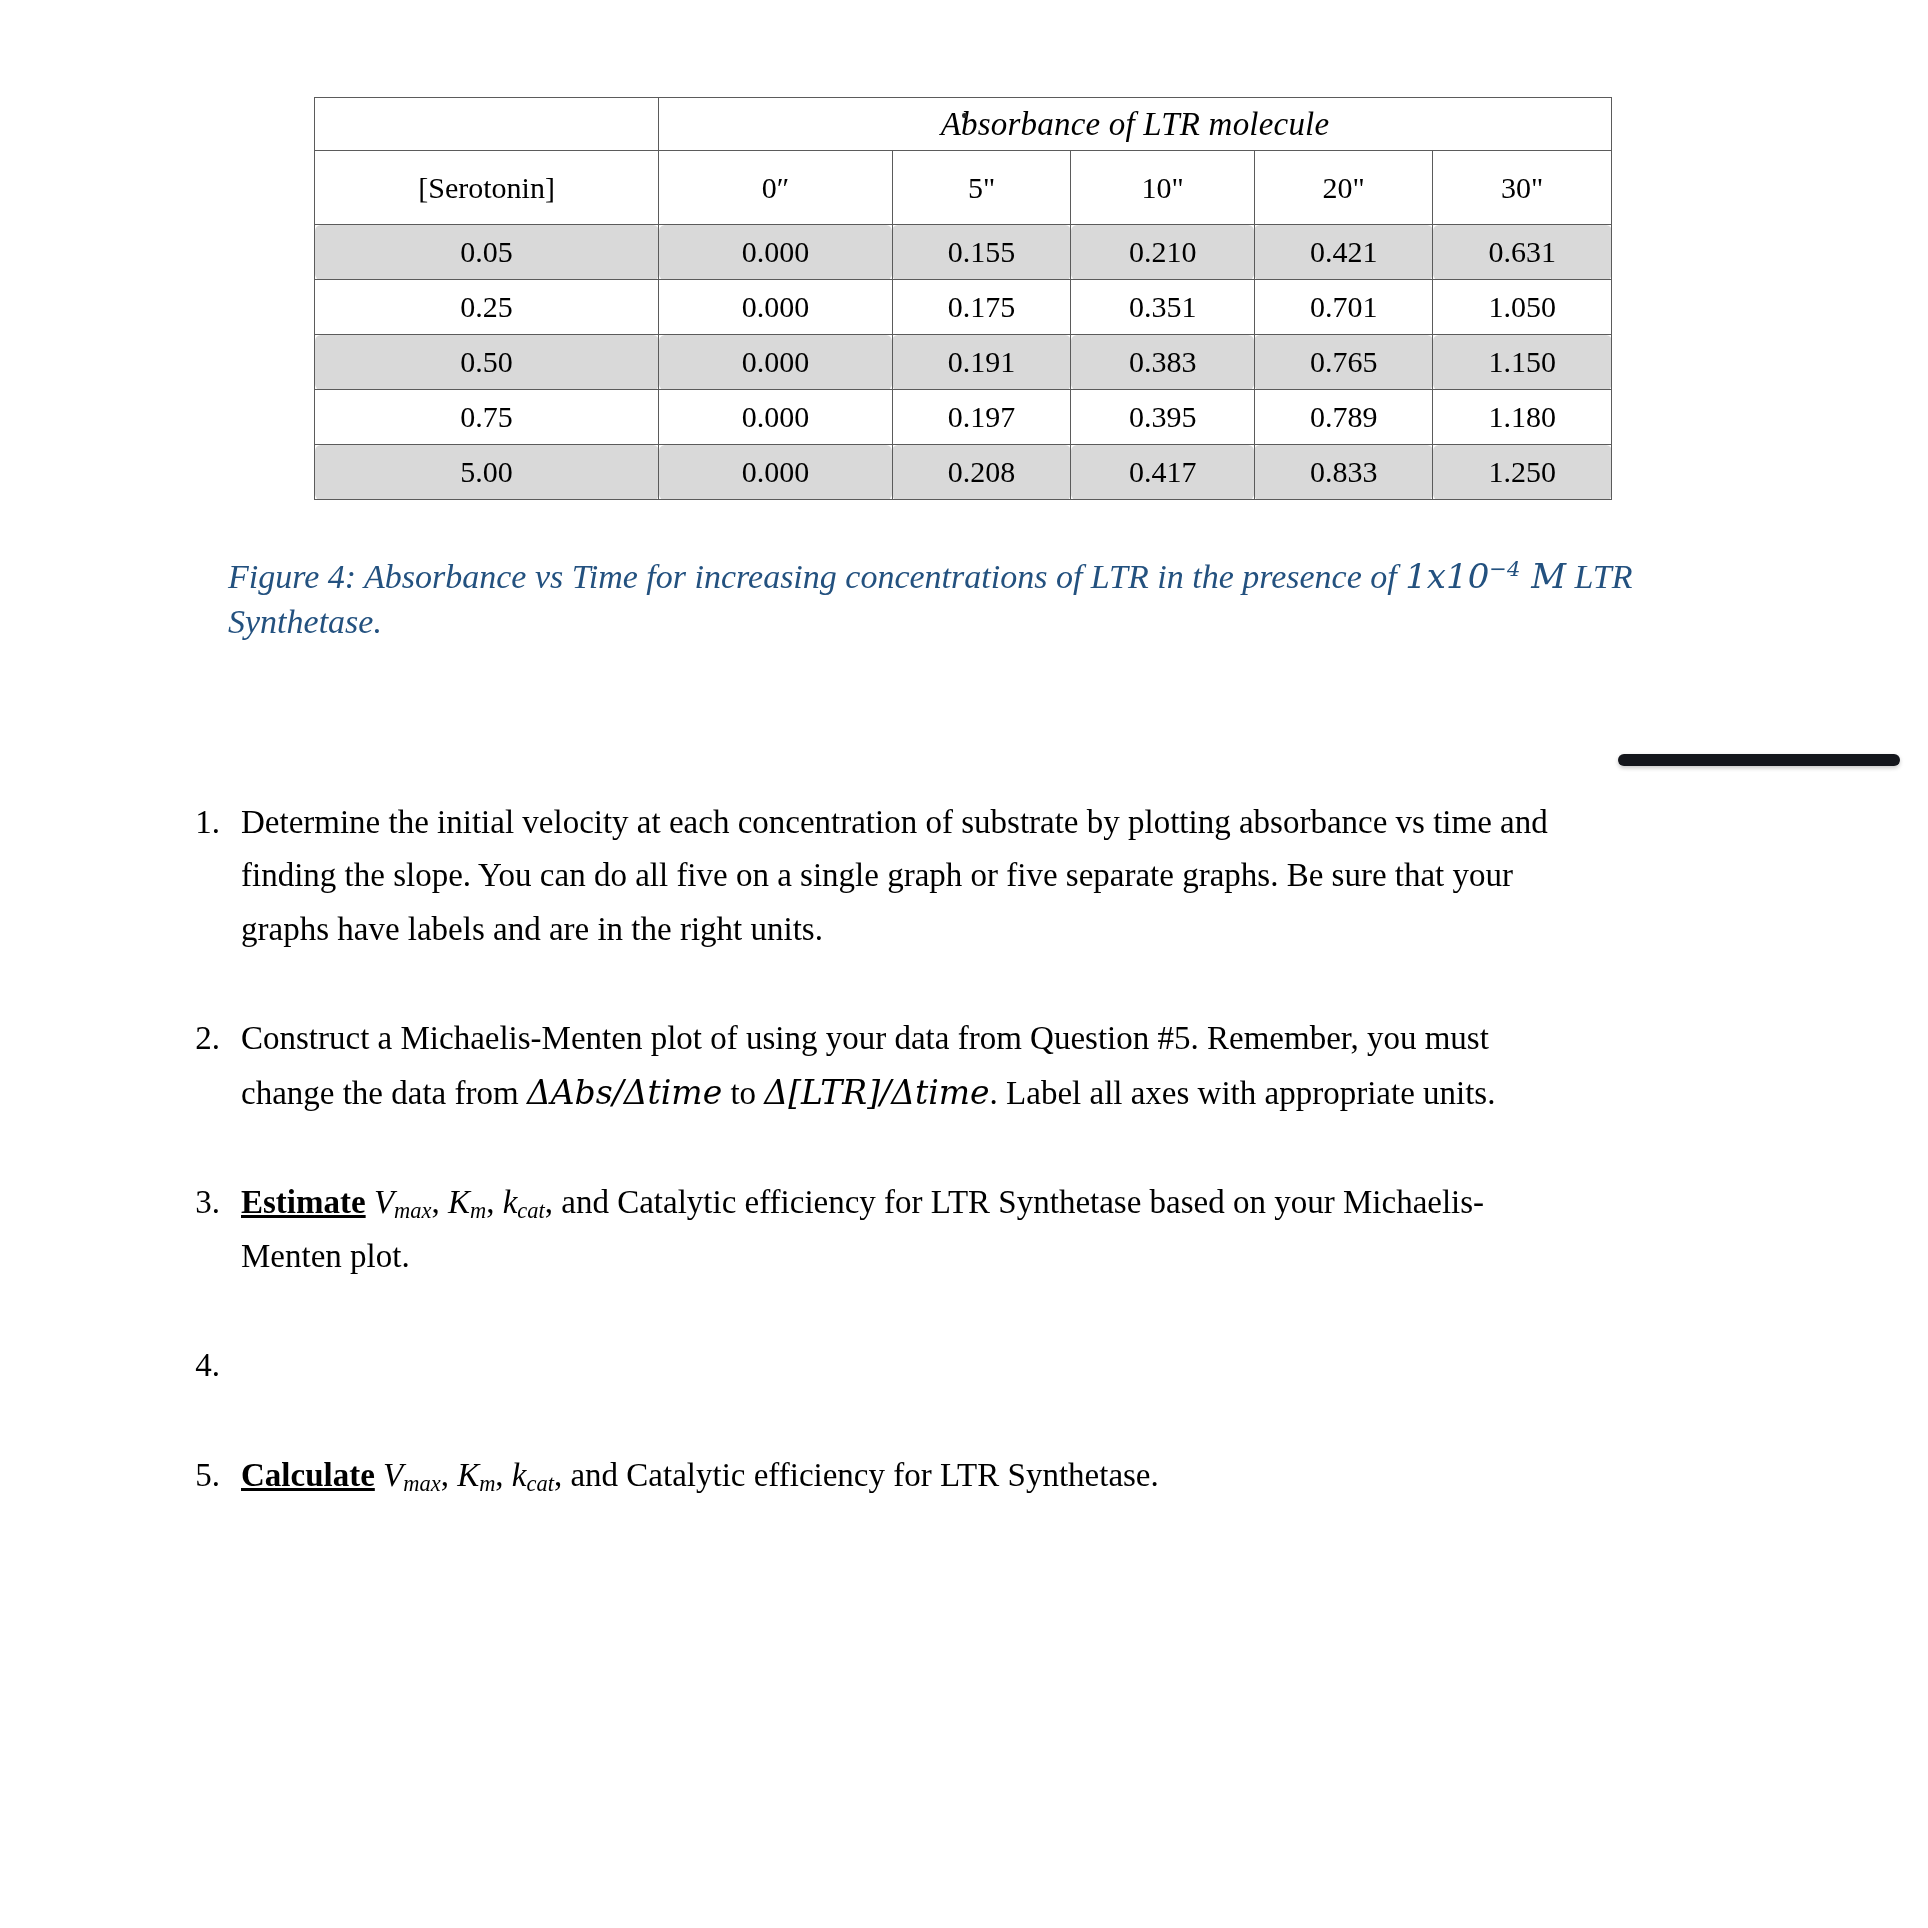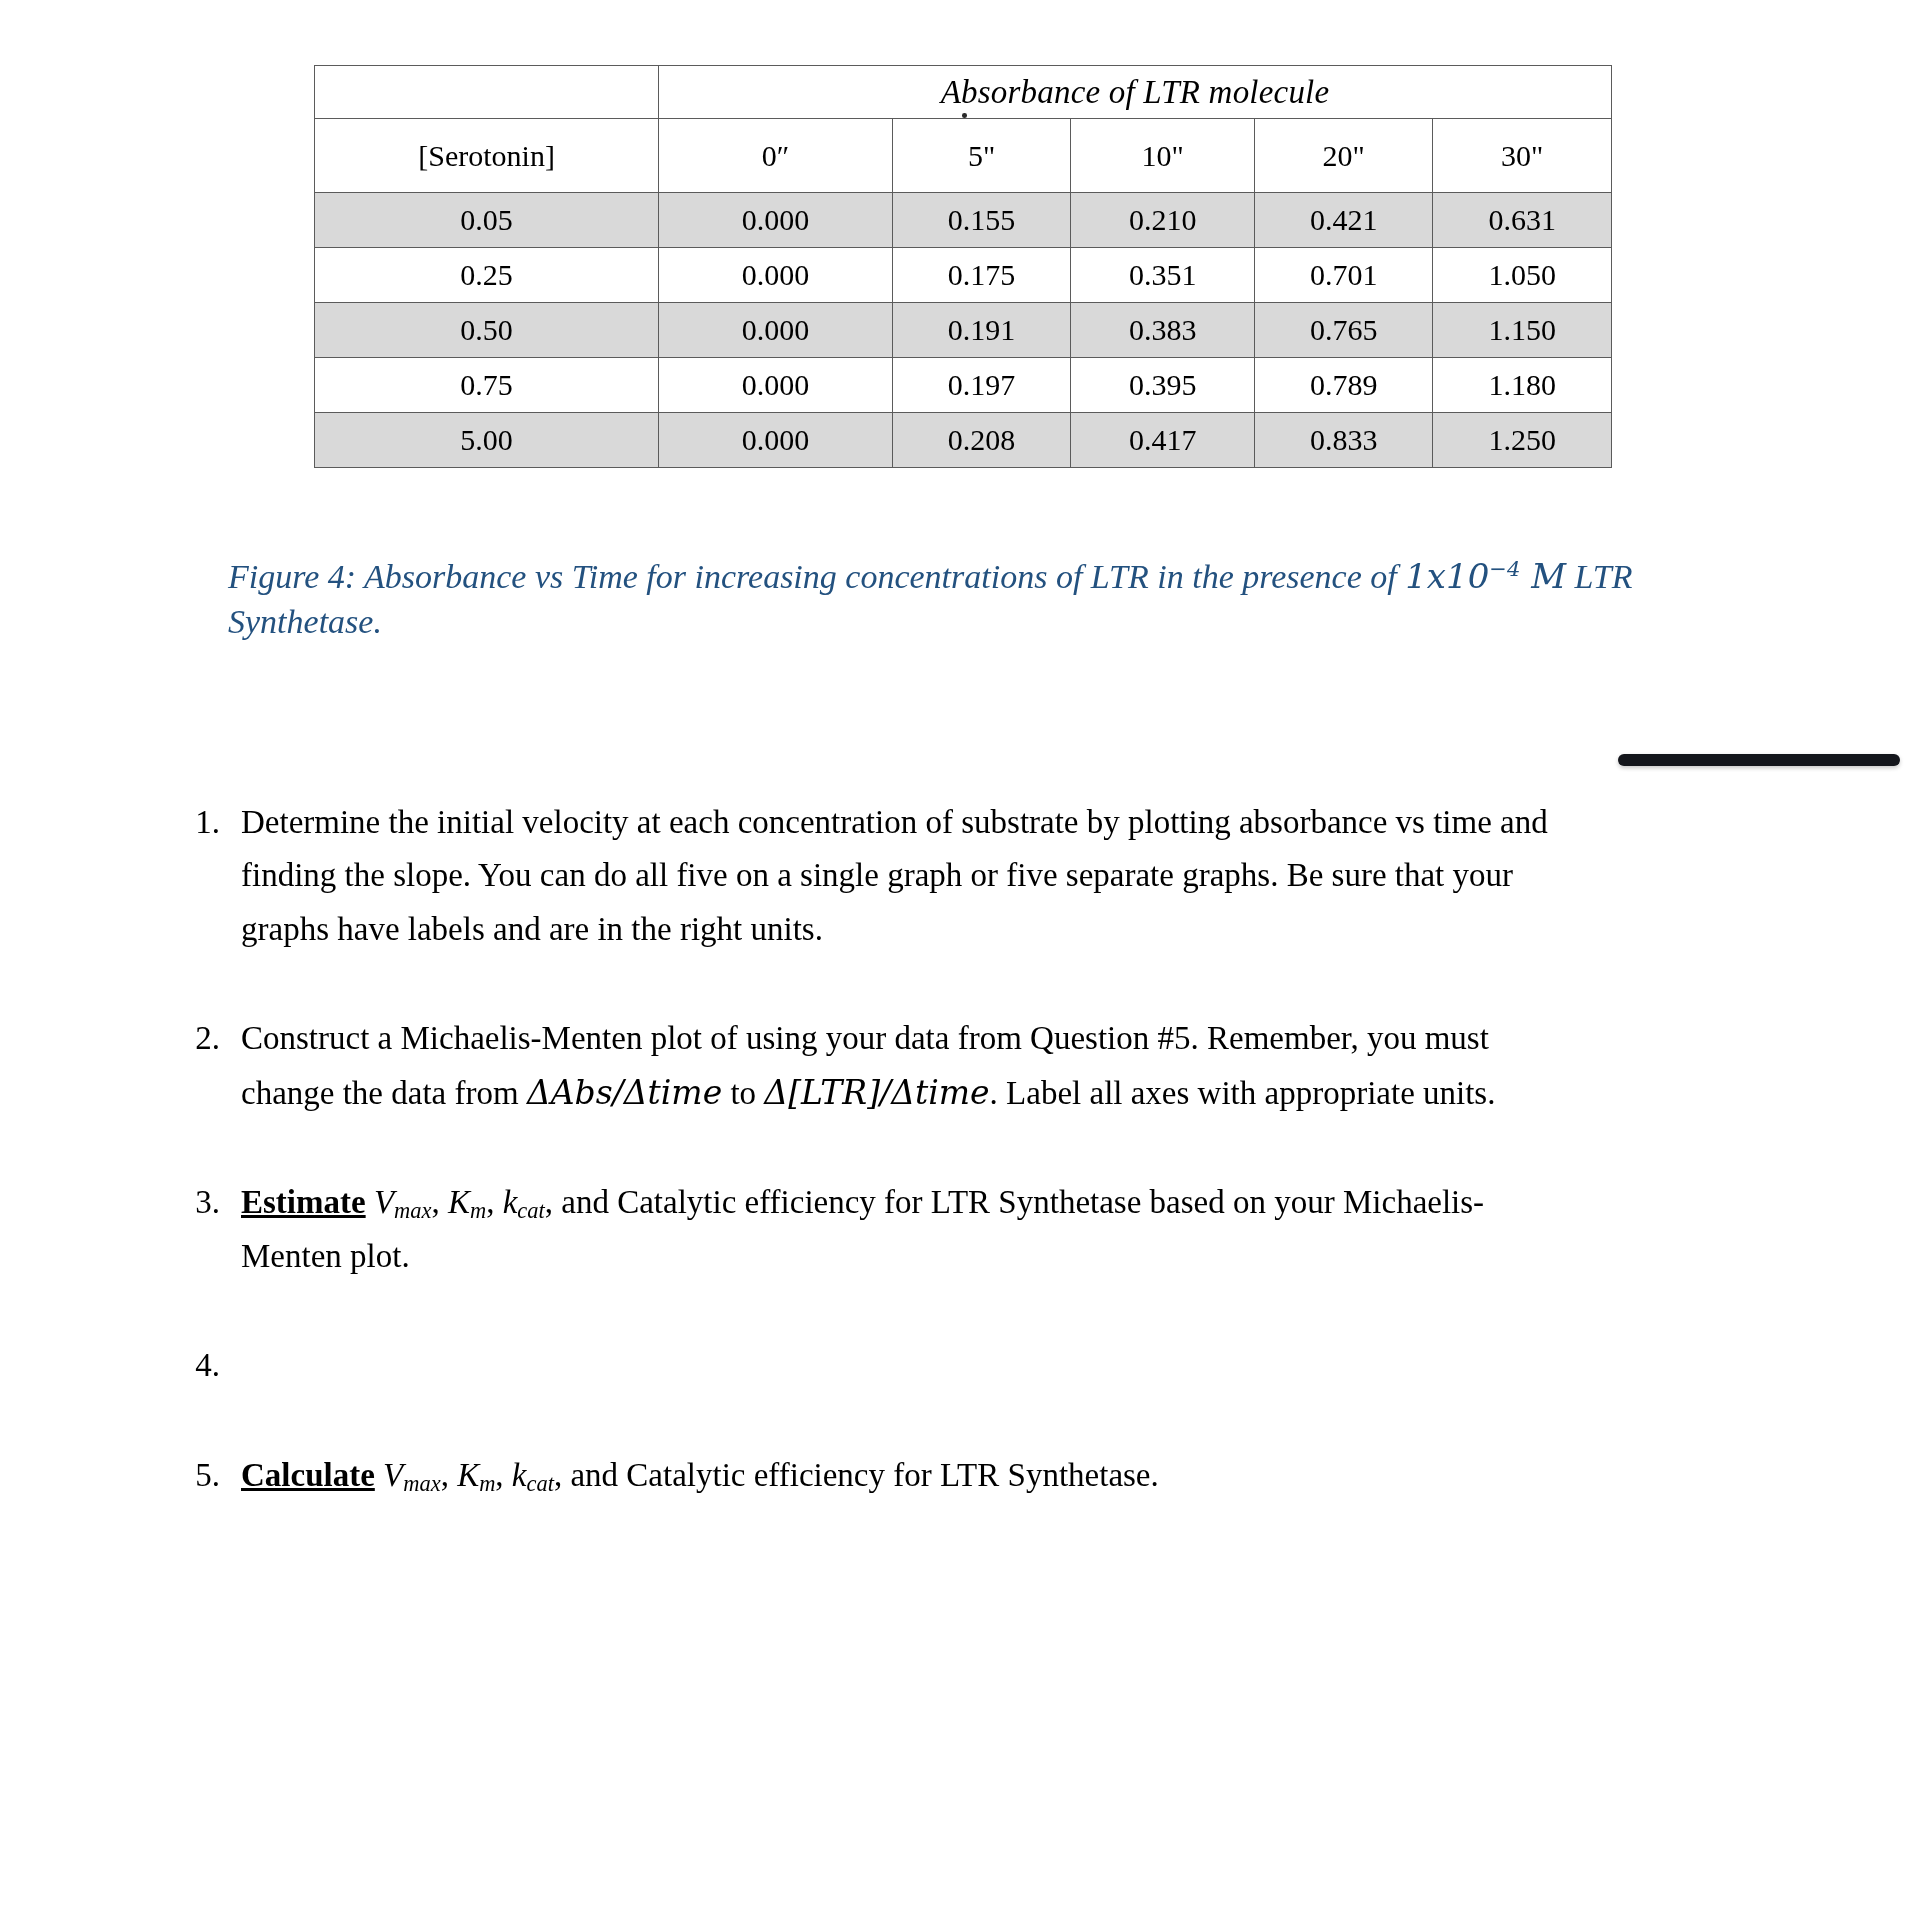--- a/index.html
+++ b/index.html
@@ -10,21 +10,21 @@
     font-family:"Liberation Serif", serif;
     color:#000;
     position:relative;
     overflow:hidden;
     -webkit-font-smoothing:antialiased;
   }
 
   
   #table-wrap{
     position:absolute;
-    left:314px; top:65px; width:1298px;
+    left:314px; top:97px; width:1298px;
   }
   table.data-table{
     border-collapse:collapse;
     width:100%;
     table-layout:fixed;
     font-size:29px;
   }
   table.data-table td, table.data-table th{
     border:1.5px solid #5b5b5b;
     padding:0;
@@ -42,21 +42,21 @@
   }
   .r-colhead{height:74px;margin-left:24px;}
   .colhead{
     font-weight:bold;
     font-size:30px;
   }
   .serotonin-head{font-weight:bold;font-size:30px;}
   tr.data-row{height:55px;}
   tr.shade td{background:#d9d9d9;}
   tr.plain td{background:#ffffff;}
-  .cellnum{font-size:30px;}
+  .cellnum{font-size:30px;border-radius:6px;}
 
   
   col.c0{width:268px;}
   col.c1{width:182px;}
   col.c2{width:139px;}
   col.c3{width:143px;}
   col.c4{width:139px;}
   col.c5{width:139px;}
 
   

